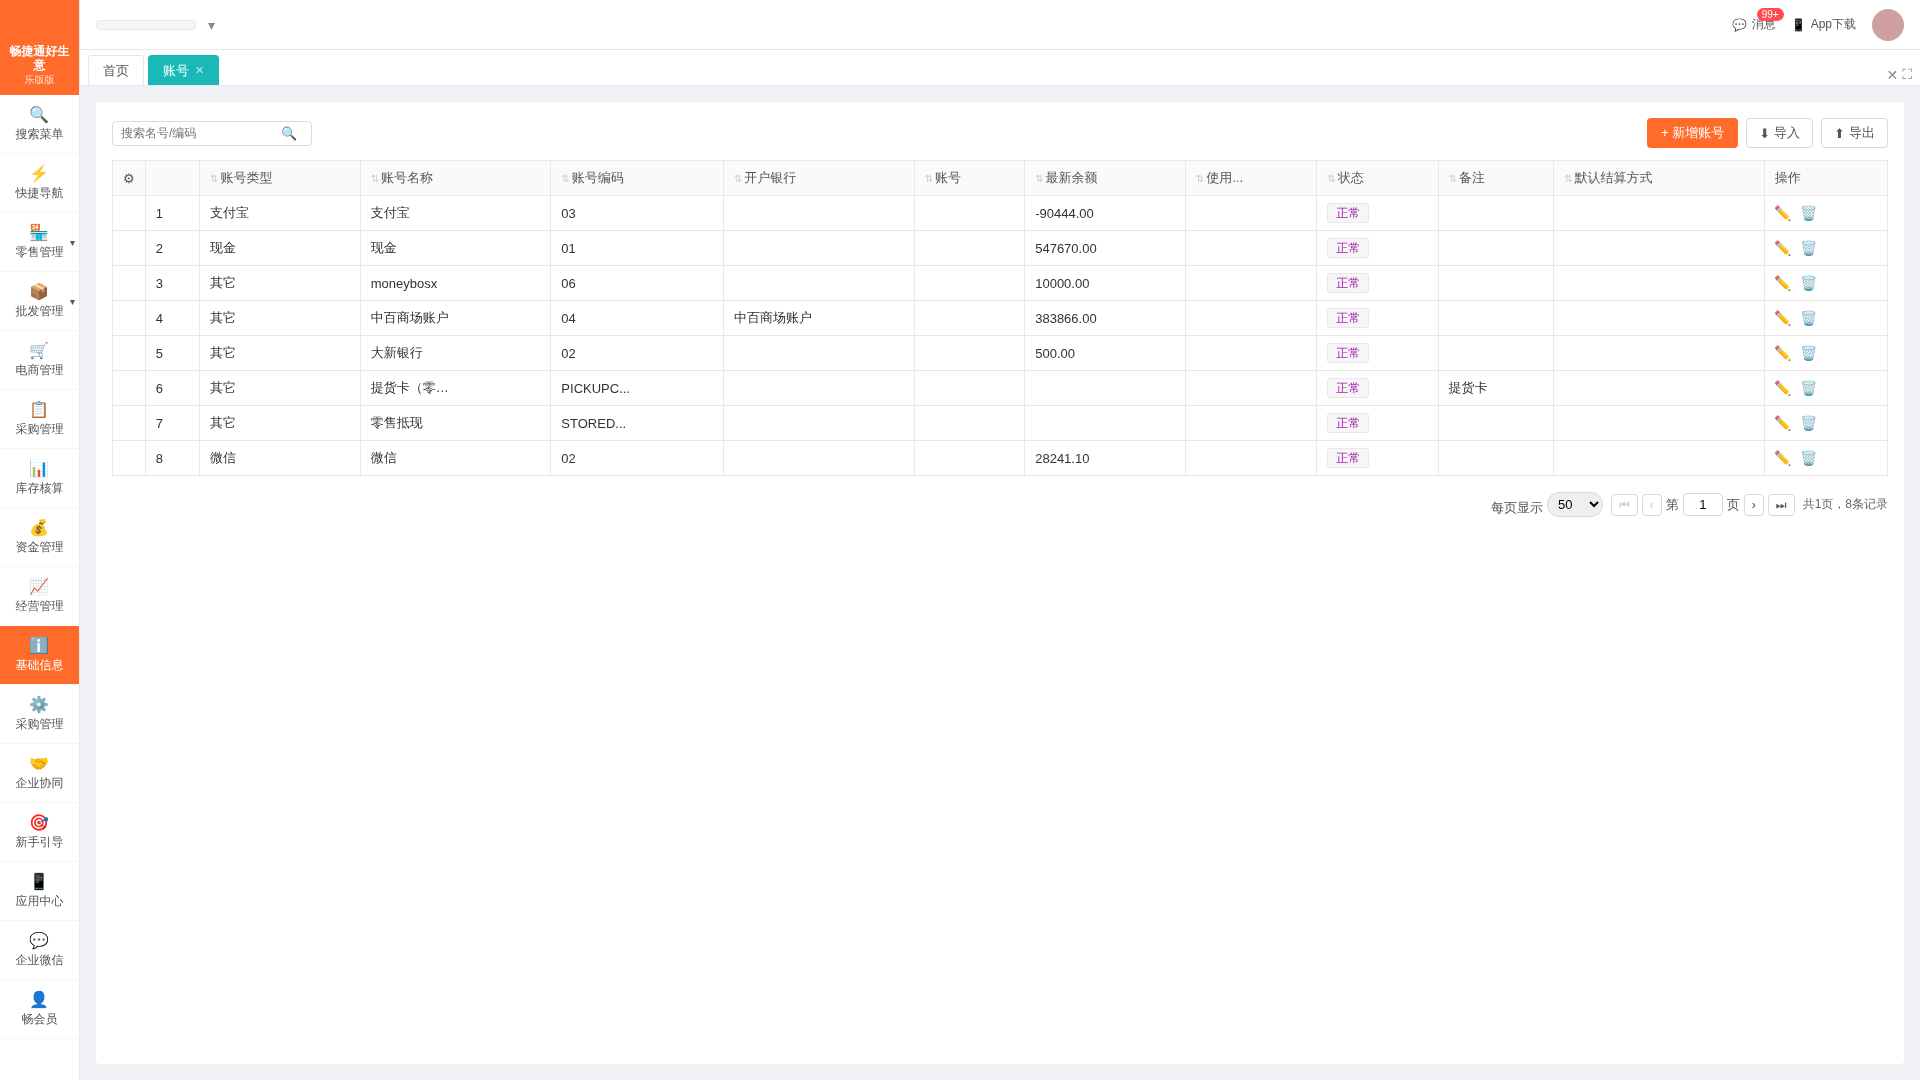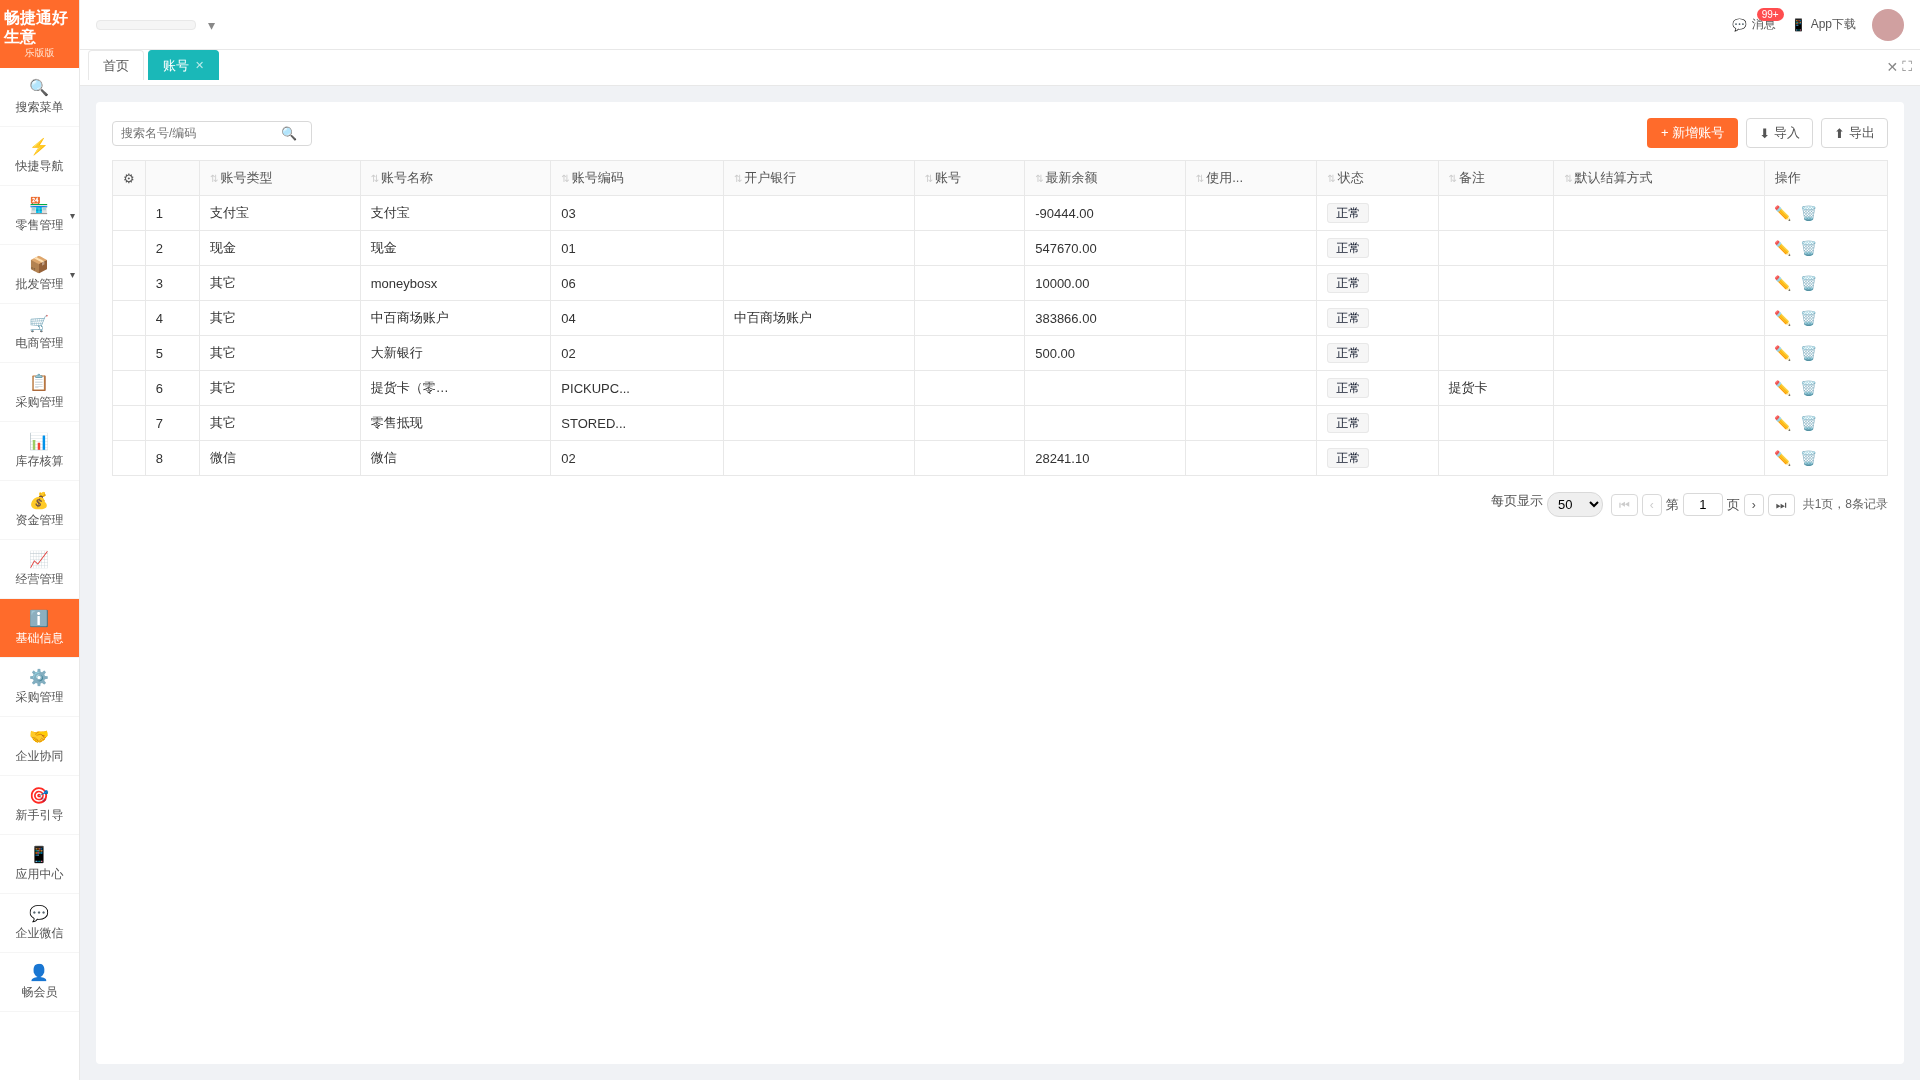--- a/index.html
+++ b/index.html
@@ -20,24 +20,25 @@
       background: #ff6b2b;
       display: flex;
       flex-direction: column;
       align-items: center;
       justify-content: center;
       padding: 8px 4px;
       min-height: 50px;
     }
     .sidebar-logo-text {
       color: #fff;
-      font-size: 16px;
+      font-size: 12px;
       font-weight: bold;
       line-height: 1.2;
-      text-align: left;
+      text-align: center;
+      margin-top: 36px;
     }
     .sidebar-logo-sub {
       color: #ffe0cc;
       font-size: 10px;
     }
     .sidebar-menu {
       width: 100%;
       display: flex;
       flex-direction: column;
       align-items: center;
@@ -133,20 +134,21 @@
       border-radius: 50%;
       background: #d0a0a0;
       cursor: pointer;
     }
 
     
     .tab-bar {
       background: #fff;
       height: 36px;
       display: flex;
+      align-items: flex-end;
       border-bottom: 1px solid #e8e8e8;
       flex-shrink: 0;
       padding: 0 8px;
     }
     .tab {
       display: flex;
       align-items: center;
       gap: 6px;
       padding: 6px 14px;
       cursor: pointer;
@@ -284,21 +286,21 @@
       padding: 8px 10px;
       color: #333;
       white-space: nowrap;
     }
     .status-badge {
       background: #f6f6f6;
       border: 1px solid #e8e8e8;
       border-radius: 3px;
       padding: 2px 8px;
       font-size: 12px;
-      color: #0f172a;
+      color: #a21caf;
     }
     .action-icons {
       display: flex;
       gap: 8px;
     }
     .action-icon {
       color: #888;
       cursor: pointer;
       font-size: 14px;
     }
@@ -310,21 +312,21 @@
       display: flex;
       align-items: center;
       justify-content: flex-end;
       gap: 8px;
       margin-top: 16px;
       font-size: 13px;
       color: #555;
     }
     .page-size-select {
       display: flex;
-      align-items: flex-start;
+      align-items: flex-end;
       gap: 4px;
     }
     .page-size-select select {
       border: 1px solid #d9d9d9;
       border-radius: 12px;
       padding: 3px 6px;
       font-size: 13px;
       cursor: pointer;
     }
     .page-nav {

